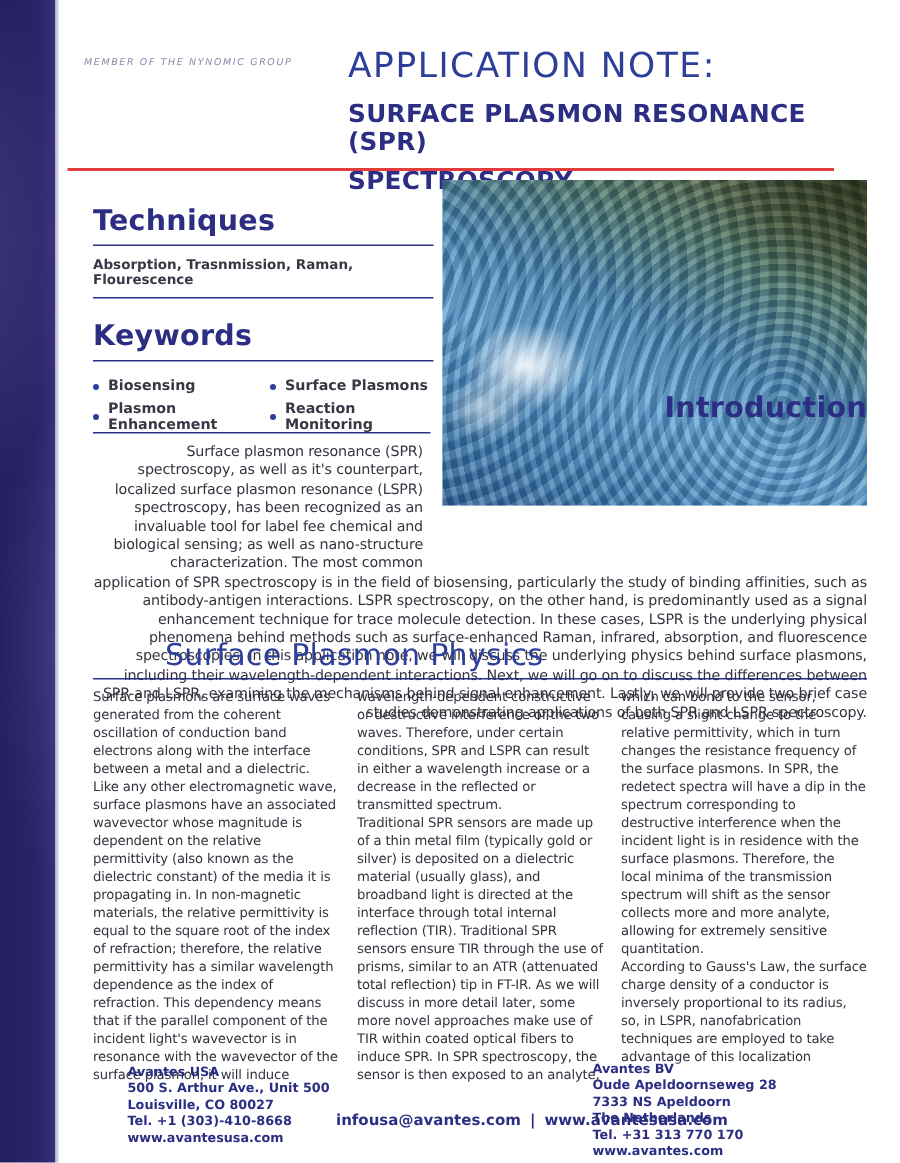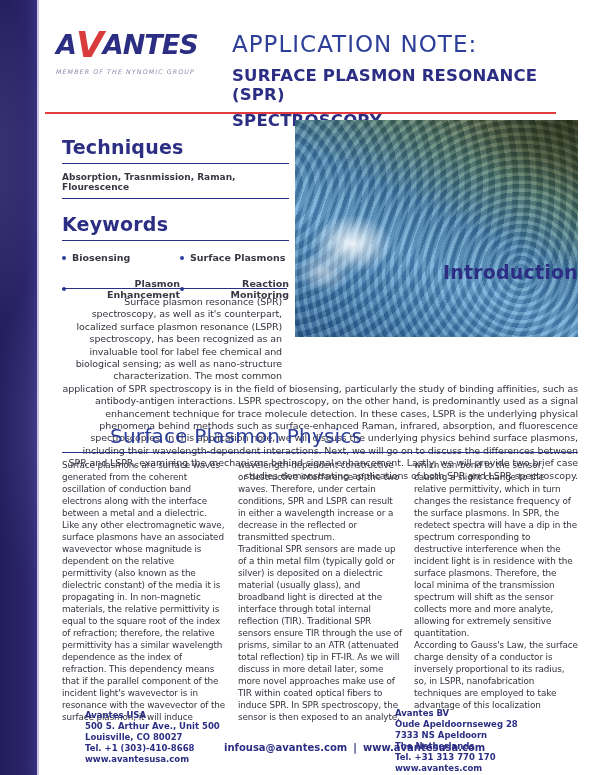--- a/index.html
+++ b/index.html
@@ -28,21 +28,21 @@
   .title-line3{font-size:16.5px;color:#2b2e83;font-weight:bold;letter-spacing:0.2px;margin-top:7px;}
   .red-rule{position:absolute;left:45px;top:112px;width:511px;border-top:2px solid #e23d3d;}
   
   .left-col{position:absolute;left:62px;top:121px;width:227px;}
   .sec-heading{font-size:19px;font-weight:bold;color:#2b2e83;letter-spacing:0.2px;margin-top:15px;}
   .rule{border-top:1.5px solid #2b2e83;margin-top:5px;}
   .tech-items{font-size:9px;font-weight:bold;color:#3a3744;margin:8px 0 6px 0;}
   .kw-head{margin-top:14px;}
   .kw-grid{
     margin-top:11px;display:grid;grid-template-rows:repeat(2,auto);
-    grid-auto-flow:column;grid-template-columns:118px auto;row-gap:15px;text-align:right;
+    grid-auto-flow:column;grid-template-columns:118px auto;row-gap:4px;
   }
   .kw{display:flex;align-items:center;font-size:9.5px;font-weight:bold;color:#3a3744;}
   .kw-bullet{width:4px;height:4px;border-radius:50%;background:#2d3f99;margin-right:6px;flex:0 0 auto;}
   
   .ripple{
     position:absolute;left:295px;top:120px;width:283px;height:217px;
     background:
       radial-gradient(ellipse 160px 115px at 97% 2%, rgba(28,36,10,0.55), transparent 65%),
       radial-gradient(ellipse 68px 48px at 20% 57%, rgba(255,255,255,0.9), transparent 60%),
       radial-gradient(ellipse 40px 30px at 10% 70%, rgba(255,255,255,0.55), transparent 70%),
@@ -67,21 +67,20 @@
   .f-center{left:224px;top:742px;font-size:10px;}
   .f-right{left:395px;top:708px;}
   .f-sep{margin:0 6px;}
 </style>
 </head>
 <body>
 
 <div class="band"></div>
 
 <div class="logo">
-  <div class="logo-text"><span>A</span><span class="logo-v">V</span><span>ANTES</span></div>
   <div class="logo-tagline">MEMBER OF THE NYNOMIC GROUP</div>
 </div>
 
 <div class="title-block">
   <div class="title-line1">APPLICATION NOTE:</div>
   <div class="title-line2">SURFACE PLASMON RESONANCE (SPR)</div>
   <div class="title-line3">SPECTROSCOPY</div>
 </div>
 
 <div class="red-rule"></div>

